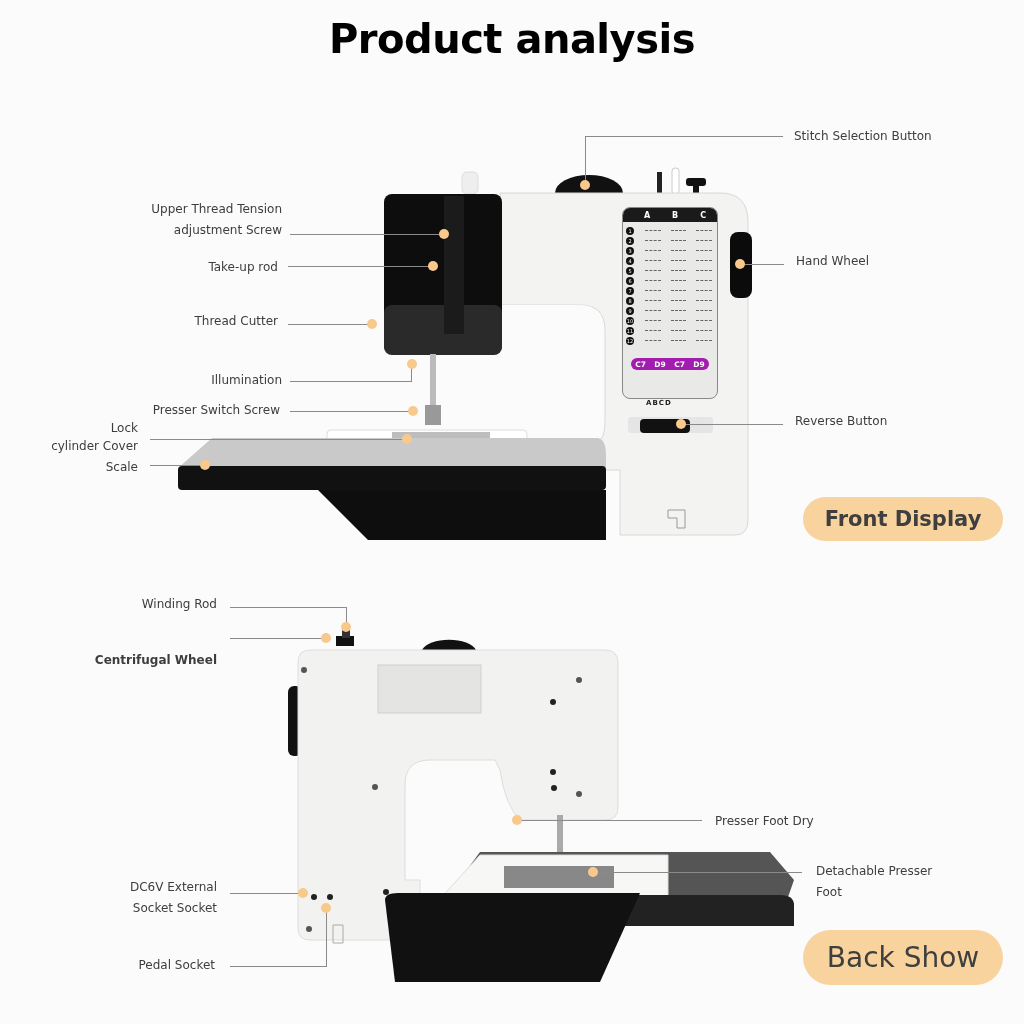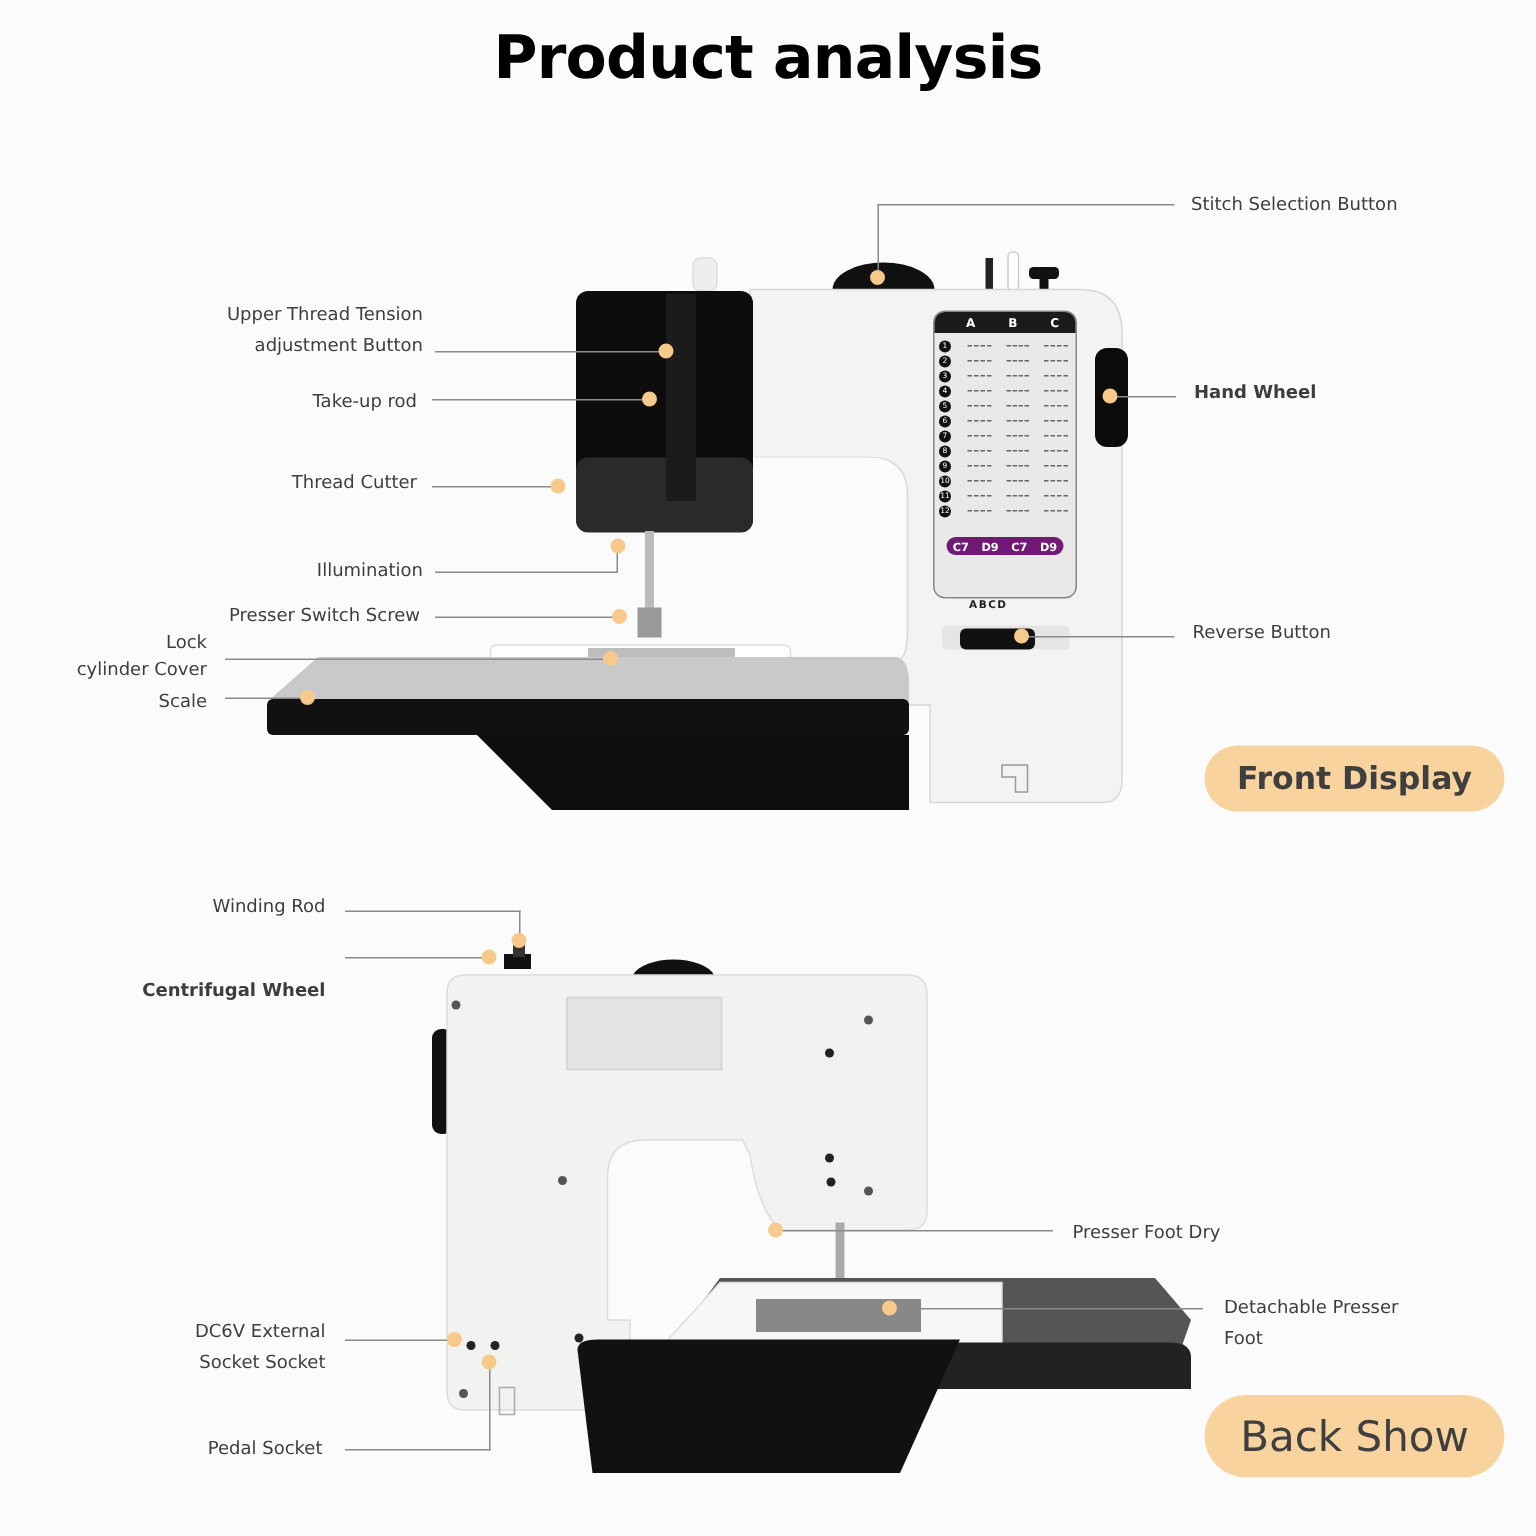--- a/index.html
+++ b/index.html
@@ -11,21 +11,21 @@
   .lbl.r { text-align:right; }
   .ln { position:absolute; background:#8a8a8a; }
   .dot { position:absolute; width:10px; height:10px; border-radius:50%; background:#f7c98b; }
   .pill { position:absolute; background:#f8d39d; border-radius:30px; display:flex; align-items:center;
           justify-content:center; color:#3f3f3f; }
   svg { position:absolute; left:0; top:0; }
   .stitch-panel { position:absolute; left:622px; top:207px; width:94px; height:190px; border:1px solid #888;
           border-radius:8px; background:#e9e9e7; }
   .sp-head { height:14px; background:#1a1a1a; border-radius:7px 7px 0 0; display:flex; justify-content:space-around;
           color:#fff; font-size:8px; font-weight:bold; align-items:center; padding-left:10px; }
-  .sp-foot { position:absolute; left:8px; top:150px; width:78px; height:12px; background:#701a75; border-radius:6px;
+  .sp-foot { position:absolute; left:8px; top:150px; width:78px; height:12px; background:#a21caf; border-radius:6px;
           color:#fff; font-size:7.5px; font-weight:bold; display:flex; justify-content:space-around; align-items:center; }
   .sp-row { height:10px; display:flex; align-items:center; font-size:6px; }
   .sp-num { width:8px; height:8px; background:#111; border-radius:50%; color:#fff; font-size:5px; text-align:center; line-height:8px; margin-left:3px; margin-right:6px; }
   .sp-wave { flex:1; height:1px; border-top:1px dashed #666; margin:0 5px; }
   .abcd { position:absolute; left:646px; top:399px; font-size:7px; font-weight:bold; color:#222; letter-spacing:1px; }
 </style>
 </head>
 <body>
 
 <div class="title">Product analysis</div>
@@ -154,21 +154,21 @@
   </div>
 </div>
 <div class="abcd">ABCD</div>
 
 <div class="lbl" style="left:794px; top:126px;">Stitch Selection Button</div>
 <div class="ln" style="left:585px; top:136px; width:198px; height:1px;"></div>
 <div class="ln" style="left:585px; top:136px; width:1px; height:48px;"></div>
 <div class="dot" style="left:580px; top:180px;"></div>
 
 <div class="lbl r" style="right:742px; top:199px;margin-left:40px;">Upper Thread Tension</div>
-<div class="lbl r" style="right:742px; top:220px;">adjustment Button</div>
+<div class="lbl r" style="right:742px; top:220px;">adjustment Screw</div>
 <div class="ln" style="left:290px; top:234px; width:152px; height:1px;"></div>
 <div class="dot" style="left:439px; top:229px;"></div>
 
 <div class="lbl r" style="right:746px; top:257px;">Take-up rod</div>
 <div class="ln" style="left:288px; top:266px; width:142px; height:1px;"></div>
 <div class="dot" style="left:428px; top:261px;"></div>
 
 <div class="lbl r" style="right:746px; top:311px;">Thread Cutter</div>
 <div class="ln" style="left:288px; top:324px; width:82px; height:1px;"></div>
 <div class="dot" style="left:367px; top:319px;"></div>
@@ -184,21 +184,21 @@
 
 <div class="lbl r" style="right:886px; top:418px;">Lock</div>
 <div class="lbl r" style="right:886px; top:436px;">cylinder Cover</div>
 <div class="ln" style="left:150px; top:439px; width:252px; height:1px;"></div>
 <div class="dot" style="left:402px; top:434px;"></div>
 
 <div class="lbl r" style="right:886px; top:457px;">Scale</div>
 <div class="ln" style="left:150px; top:465px; width:52px; height:1px;"></div>
 <div class="dot" style="left:200px; top:460px;"></div>
 
-<div class="lbl" style="left:796px; top:251px;font-weight:bold;">Hand Wheel</div>
+<div class="lbl" style="left:796px; top:251px;">Hand Wheel</div>
 <div class="ln" style="left:744px; top:264px; width:40px; height:1px;"></div>
 <div class="dot" style="left:735px; top:259px;"></div>
 
 <div class="lbl" style="left:795px; top:411px;">Reverse Button</div>
 <div class="ln" style="left:685px; top:424px; width:98px; height:1px;"></div>
 <div class="dot" style="left:676px; top:419px;"></div>
 
 <div class="pill" style="left:803px; top:497px; width:200px; height:44px; font-size:21px; font-weight:bold;">Front Display</div>
 
 <svg width="1024" height="1024">

